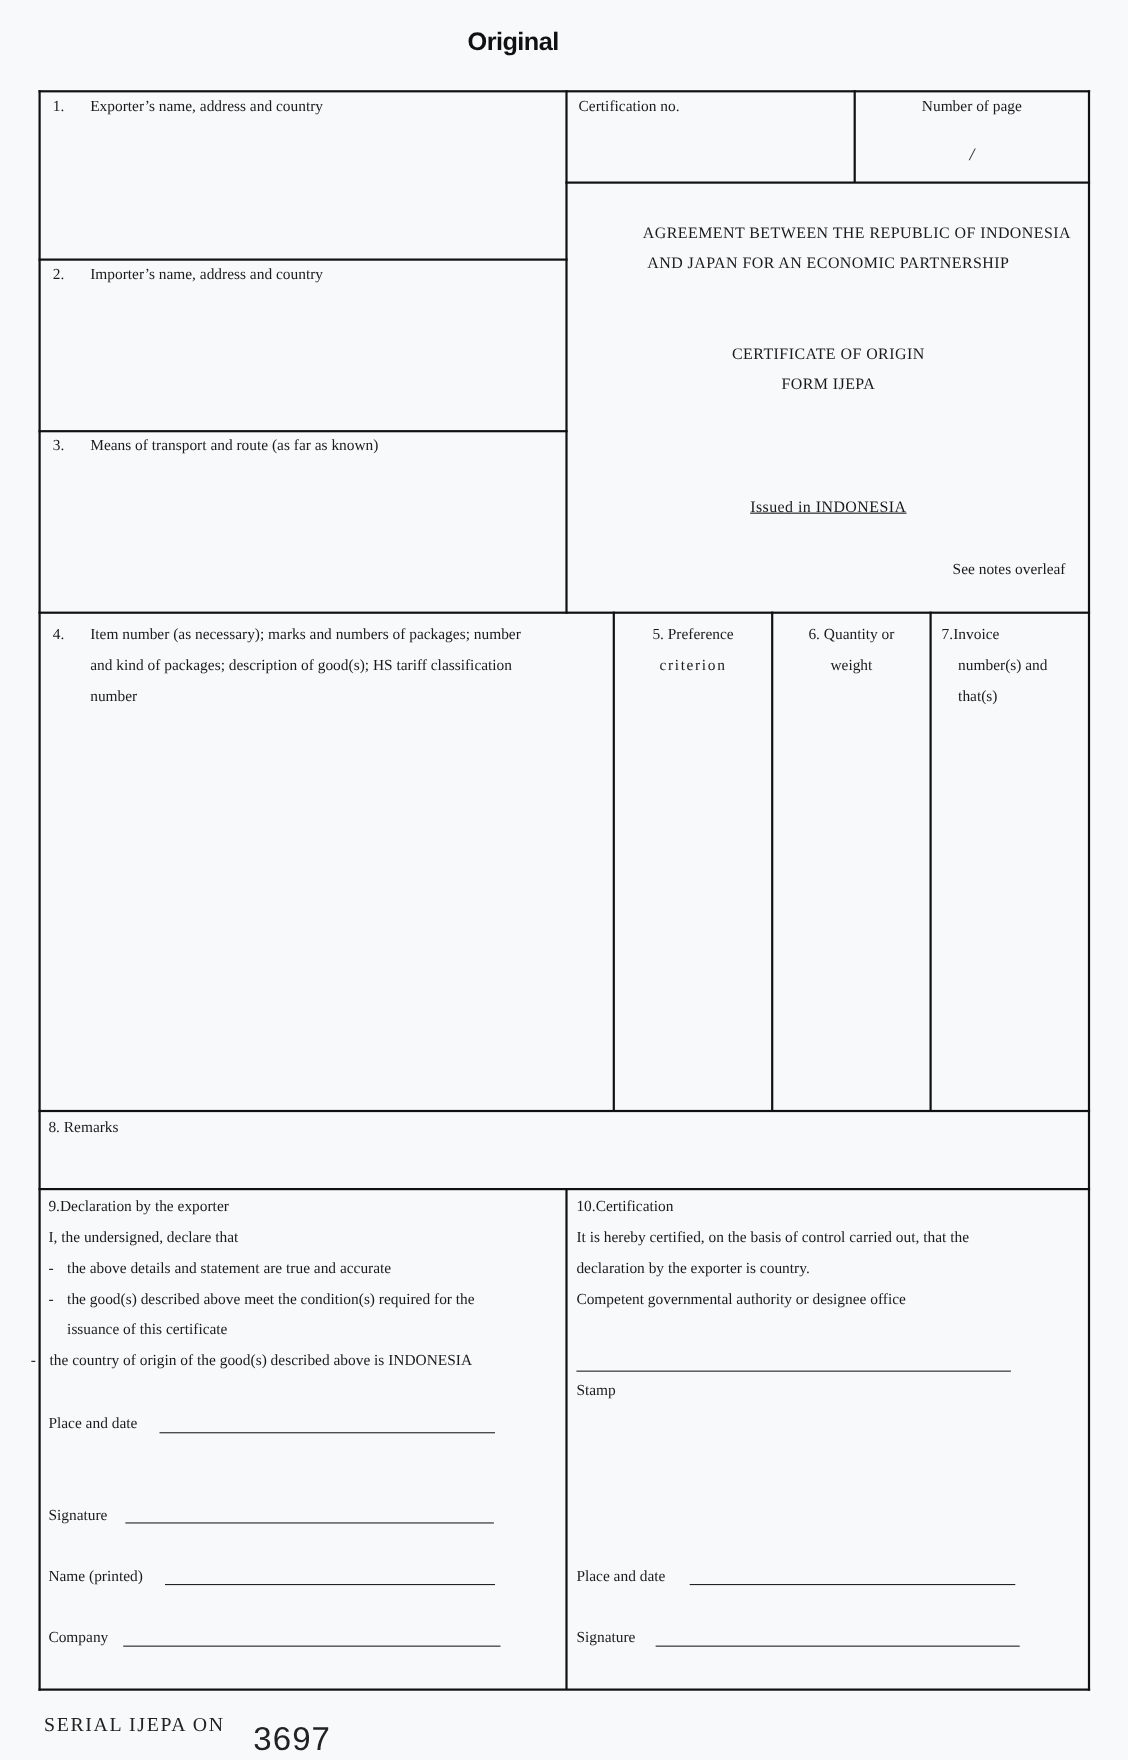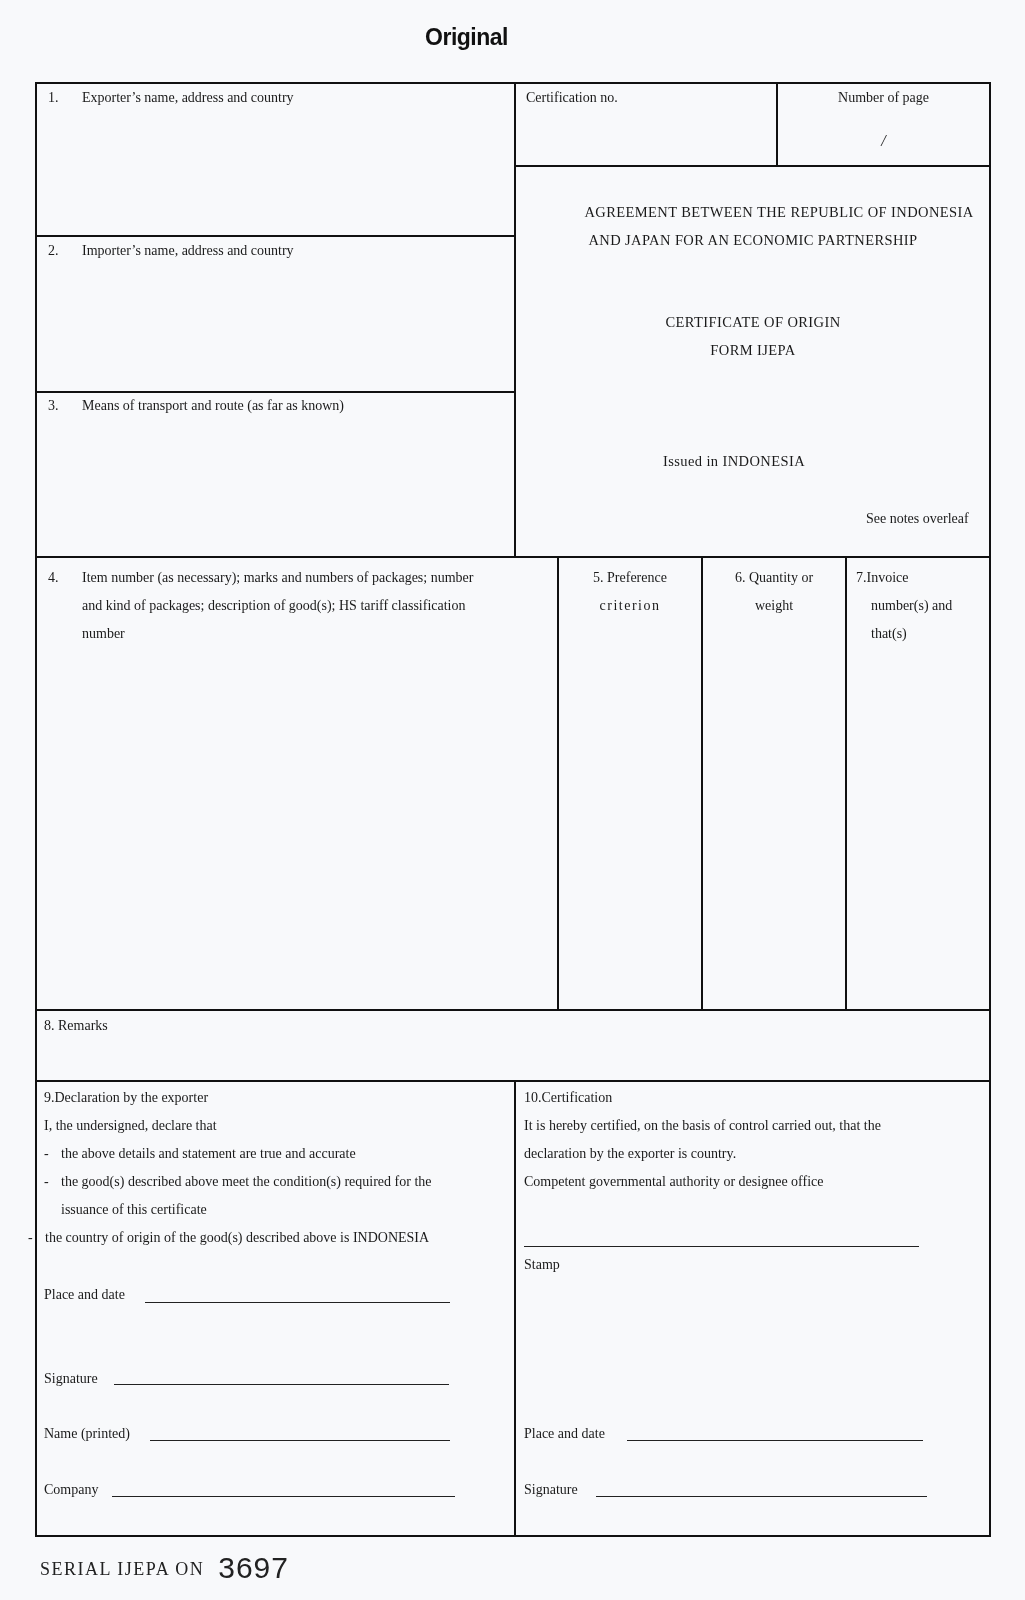--- a/index.html
+++ b/index.html
@@ -8,21 +8,21 @@
   .page { position: absolute; left: 0; top: 0; width: 1025px; height: 1600px; }
   .title { position: absolute; left: 0; width: 933px; top: 24px; text-align: center;
     font-family: "Liberation Sans", "DejaVu Sans", sans-serif; font-weight: bold; font-size: 23px; letter-spacing: -0.5px; color: #111; }
   .ln { position: absolute; background: #111; }
   .t { position: absolute; font-size: 14px; line-height: 18px; white-space: nowrap; color: #1a1a1a; }
   .c { text-align: center; }
   .num { display: inline-block; width: 34px; }
   .wide { letter-spacing: 0.4px; font-size: 14.5px; }
   .sigline { position: absolute; height: 1px; background: #222; }
   .serial { position: absolute; left: 40px; top: 1548px; font-family: "Liberation Serif", "DejaVu Serif", serif; font-size: 18px; letter-spacing: 1.5px; color: #222; }
-  .serial .sn { font-family: "Liberation Sans", "DejaVu Sans", sans-serif; font-size: 30px; letter-spacing: 1px; margin-left: 14px; position: relative; top: 3px; }
+  .serial .sn { font-family: "Liberation Sans", "DejaVu Sans", sans-serif; font-size: 30px; letter-spacing: 1px; margin-left: 26px; position: relative; top: 17px; }
   .box { position: absolute; }
 </style>
 </head>
 <body>
 
 <div class="page">
 
   <div class="title">Original</div>
 
   <div class="ln" style="left:35px;top:82px;width:956px;height:2px;"></div>
@@ -57,21 +57,21 @@
   <div class="t" style="left:526px;top:89px;">Certification no.</div>
 
   <div class="box" style="left:778px;top:84px;width:211px;height:81px;"></div>
   <div class="t c" style="left:778px;width:211px;top:89px;">Number of page</div>
   <div class="t c" style="left:778px;width:211px;top:132px;font-style:italic;font-size:16px;">/</div>
 
   <div class="t c wide" style="left:516px;width:526px;top:203px;">AGREEMENT BETWEEN THE REPUBLIC OF INDONESIA</div>
   <div class="t c wide" style="left:516px;width:474px;top:231px;">AND JAPAN FOR AN ECONOMIC PARTNERSHIP</div>
   <div class="t c wide" style="left:516px;width:474px;top:341px;">FORM IJEPA</div>
   <div class="t c wide" style="left:516px;width:474px;top:313px;">CERTIFICATE OF ORIGIN</div>
-  <div class="t c wide" style="left:497px;width:474px;top:452px;">Issued in INDONESIA</div>
+  <div class="t c wide" style="left:516px;width:474px;top:452px;text-decoration:underline;">Issued in INDONESIA</div>
   <div class="t" style="left:866px;top:510px;">See notes overleaf</div>
 
   <div class="box" style="left:37px;top:237px;width:477px;height:154px;"></div>
   <div class="t" style="left:48px;top:242px;">
     <span class="num">2.</span><span>Importer’s name, address and country</span>
   </div>
 
   <div class="box" style="left:37px;top:393px;width:477px;height:163px;"></div>
   <div class="t" style="left:48px;top:397px;">
     <span class="num">3.</span><span>Means of transport and route (as far as known)</span>

